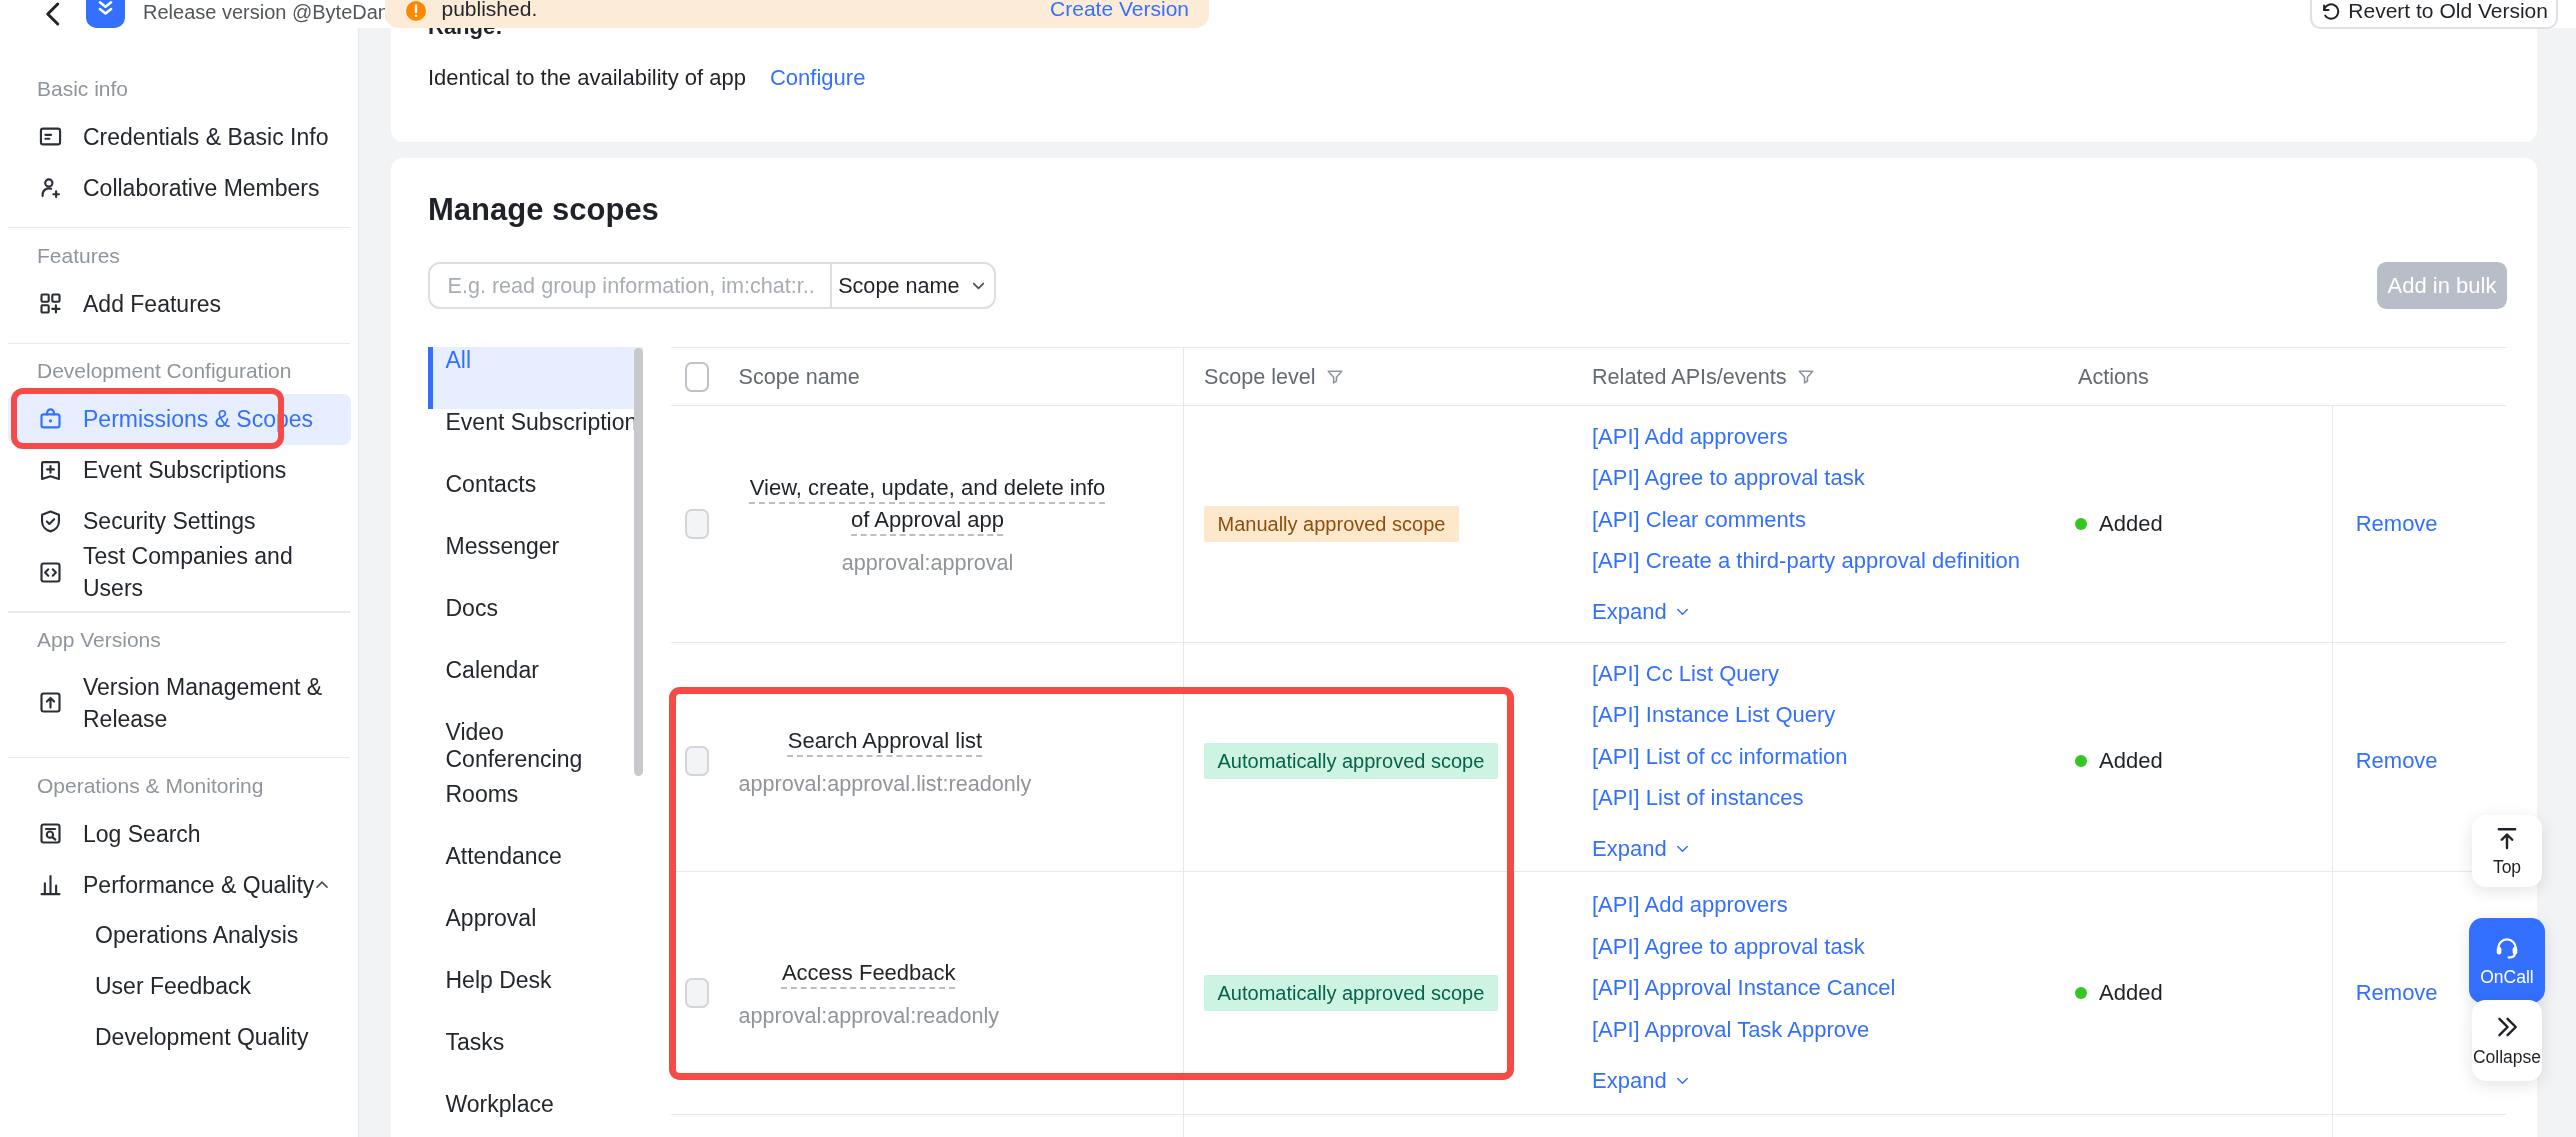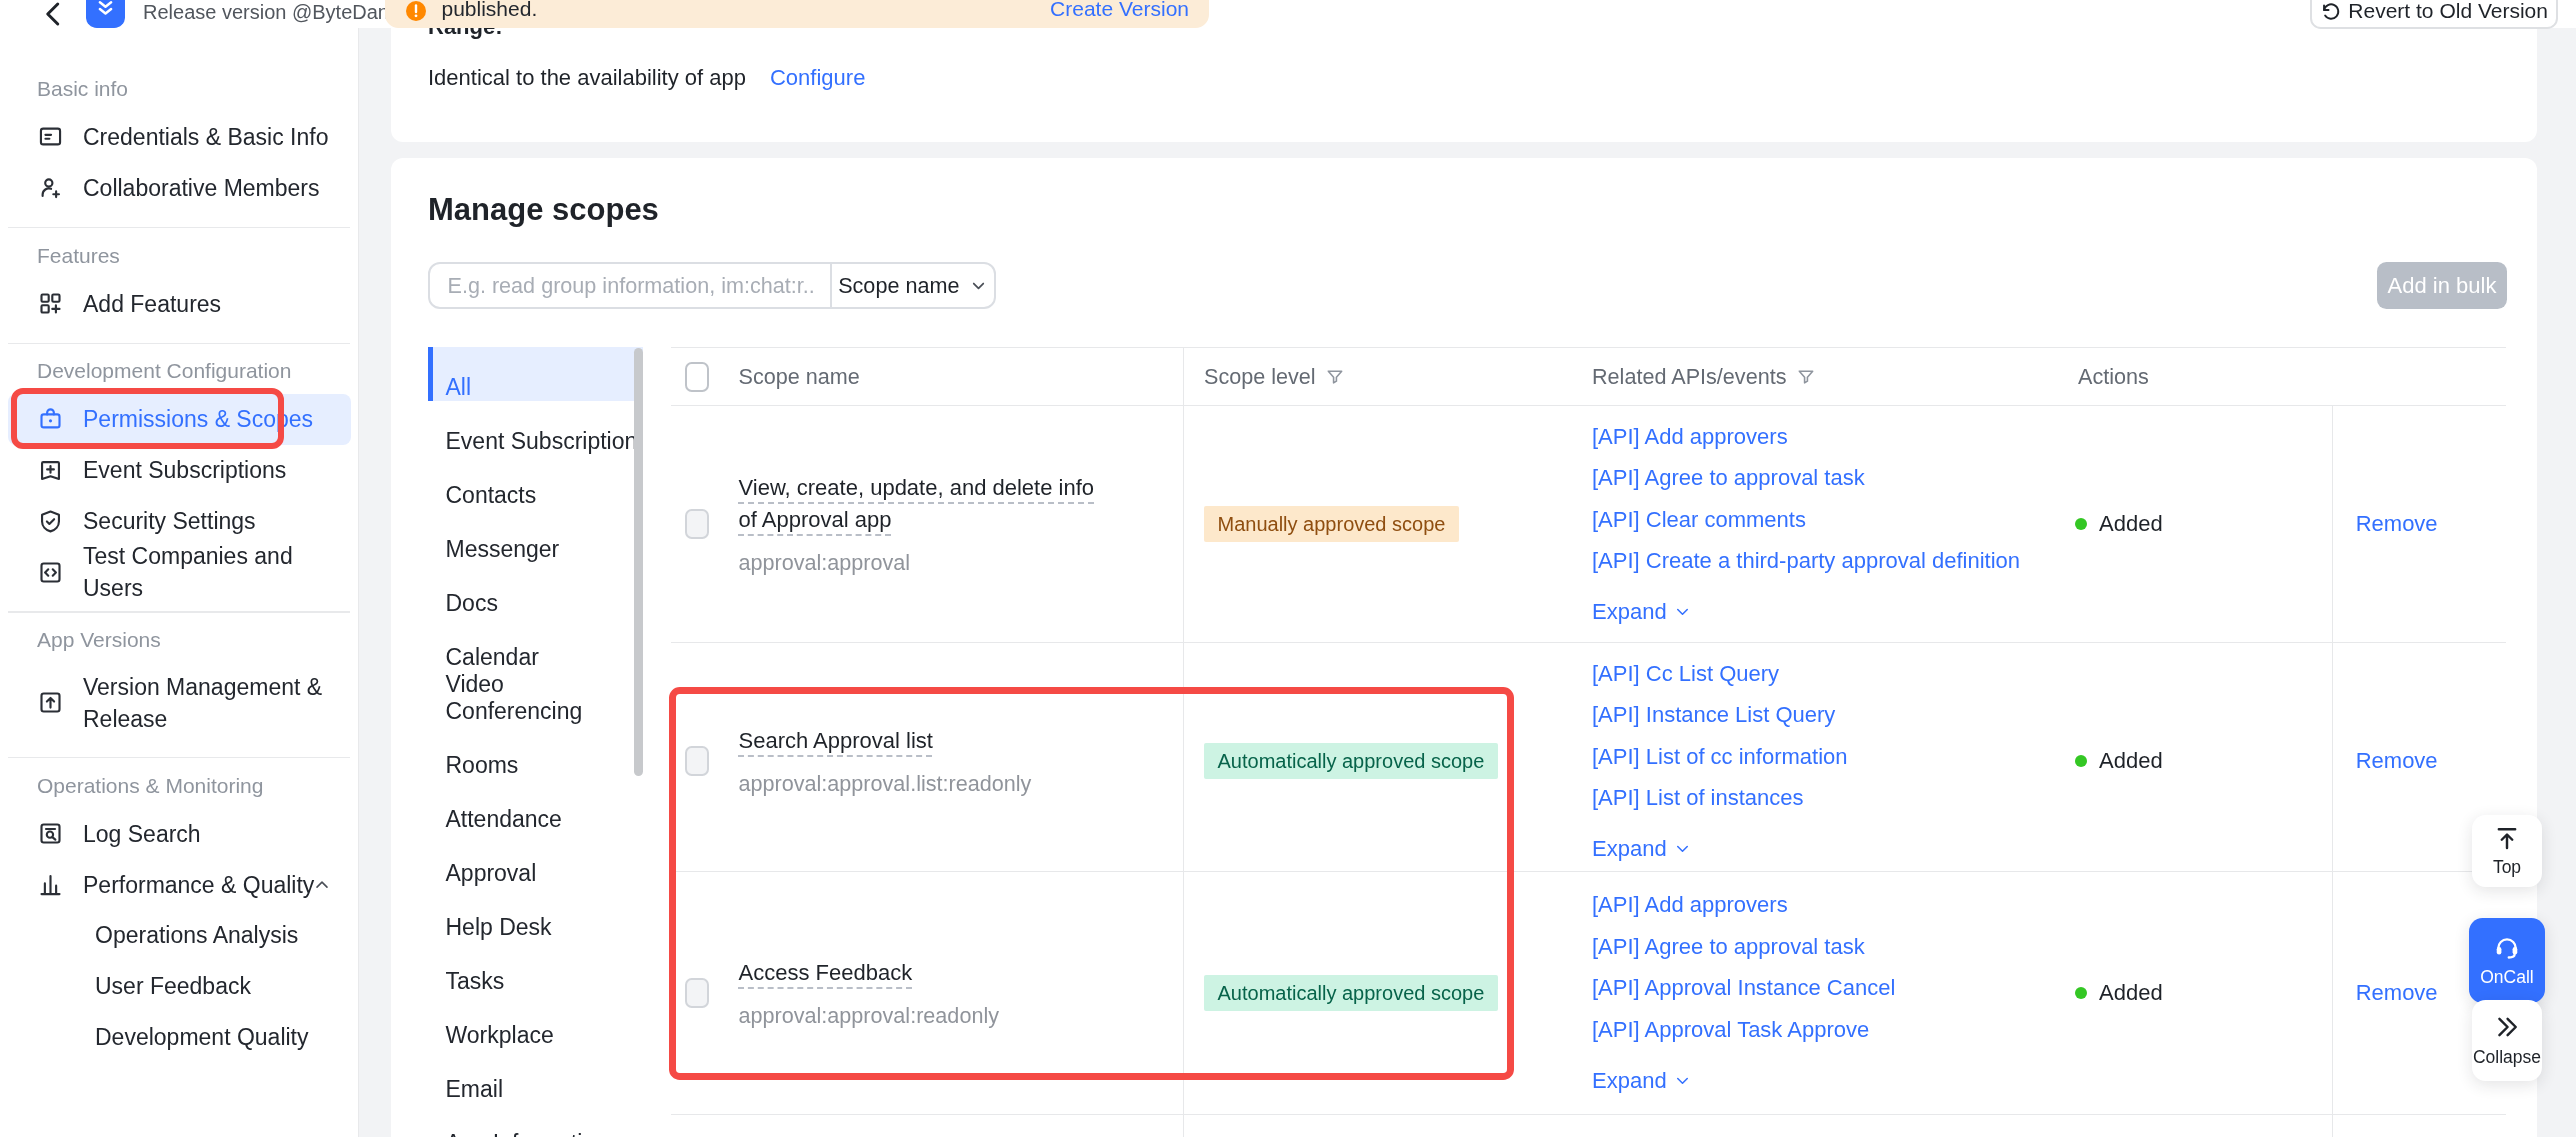--- a/index.html
+++ b/index.html
@@ -61,40 +61,40 @@
   .search-sel { width:165px; height:47px; border:2px solid #dbdee3; border-left-width:1px;
                 border-radius:0 12px 12px 0; display:flex; align-items:center; justify-content:center;
                 font-size:21.6px; color:#1f2329; cursor:pointer; background:#fff; }
   .search-sel svg { width:19px; height:19px; margin-left:9.4px; color:#4a4f57; }
   .bulk-btn { position:absolute; right:0; top:0; width:130px; height:47px; background:#b8bec7;
               color:#fff; font-size:22px; border:none; border-radius:9.4px; cursor:not-allowed; }
   .content-row { display:flex; margin-top:38px; }
 
   
   .cats { position:relative; width:215px; flex:0 0 215px; }
-  .cat-item { position:relative; height:54px; display:flex; align-items:flex-end; padding-left:17.5px;
+  .cat-item { position:relative; height:62px; display:flex; align-items:flex-start; padding-left:17.5px;
               font-size:23px; color:#23272e; cursor:pointer; }
   .cat-item.active { background:#e6eeff; color:#3370ff; }
   .cat-item.active .bar { position:absolute; left:0; top:0; bottom:0; width:5.4px; background:#3370ff; }
   .cat-scroll { position:absolute; right:0; top:1.3px; width:9.4px; height:428px; background:#c7c9cc; border-radius:5.4px; }
 
   
   .tbl { position:relative; margin-left:28px; width:1835px; }
   .t-row { display:grid; grid-template-columns:513px 388px 486px 275px 173px;
            border-bottom:1.3px solid #e7e8ea; align-items:center; }
   .t-head { height:59px; border-top:1.3px solid #e7e8ea; }
   .t-head .t-cell { font-size:21.6px; color:#646a73; display:flex; align-items:center; height:100%; }
   .t-cell { padding-left:20px; height:100%; display:flex; align-items:center; }
   .t-cell.c1 { padding-left:13.5px; border-right:1.3px solid #e7e8ea; }
   .t-cell.c4 { border-right:1.3px solid #e7e8ea; padding-left:17px; }
   .funnel { width:20px; height:20px; margin-left:9.4px; color:#8f959e; }
   .cbx { width:24px; height:30px; border:2px solid #bfc3c9; border-radius:6.7px; background:#fff;
          flex:0 0 24px; margin-right:30px; cursor:pointer; }
   .row-cbx { background:#f3f4f6; border-color:#d2d5da; }
-  .name-wrap { display:flex; flex-direction:column; justify-content:center; }
+  .name-wrap { display:flex; flex-direction:column; justify-content:center;text-align:center; }
   .scope-title { font-size:22px; line-height:32px; color:#1f2329; max-width:378px;
                  text-decoration:underline dashed #b9bec7; text-decoration-thickness:2px; text-underline-offset:6.7px; cursor:help; }
   .scope-code { font-size:21.6px; color:#90949b; margin-top:13.5px; }
   .badge { font-size:20px; padding:6.7px 13.5px; border-radius:2px; white-space:nowrap; }
   .badge.manual { background:#fde8cb; color:#8f4e10; }
   .badge.auto { background:#cdf3e3; color:#07634a; }
   .apis { flex-direction:column; align-items:flex-start !important; justify-content:center; gap:15.5px;
           padding-top:17.5px; padding-bottom:17.5px; }
   .api-link { font-size:22px; color:#3370ff; cursor:pointer; white-space:nowrap; }
   .expand { margin-top:9.4px; display:flex; align-items:center; }

